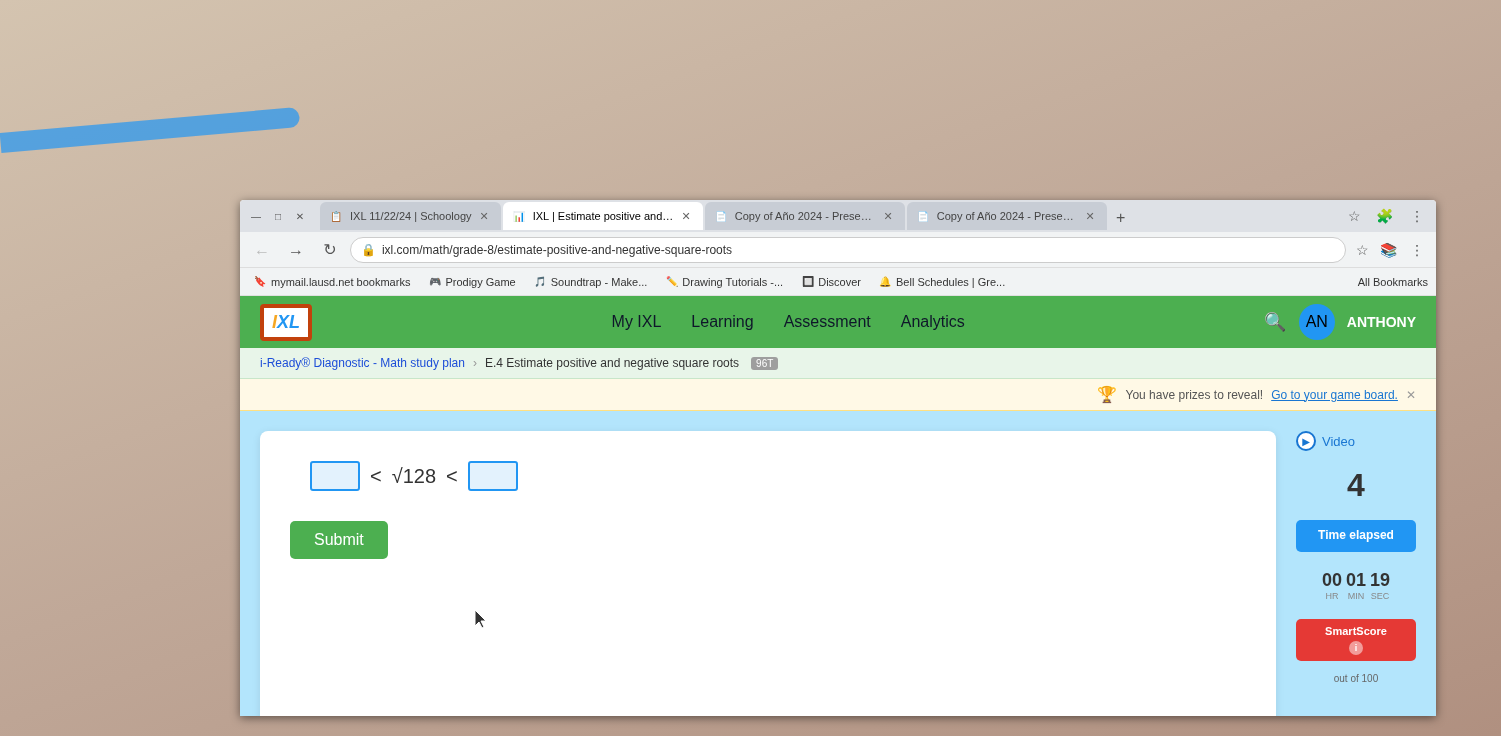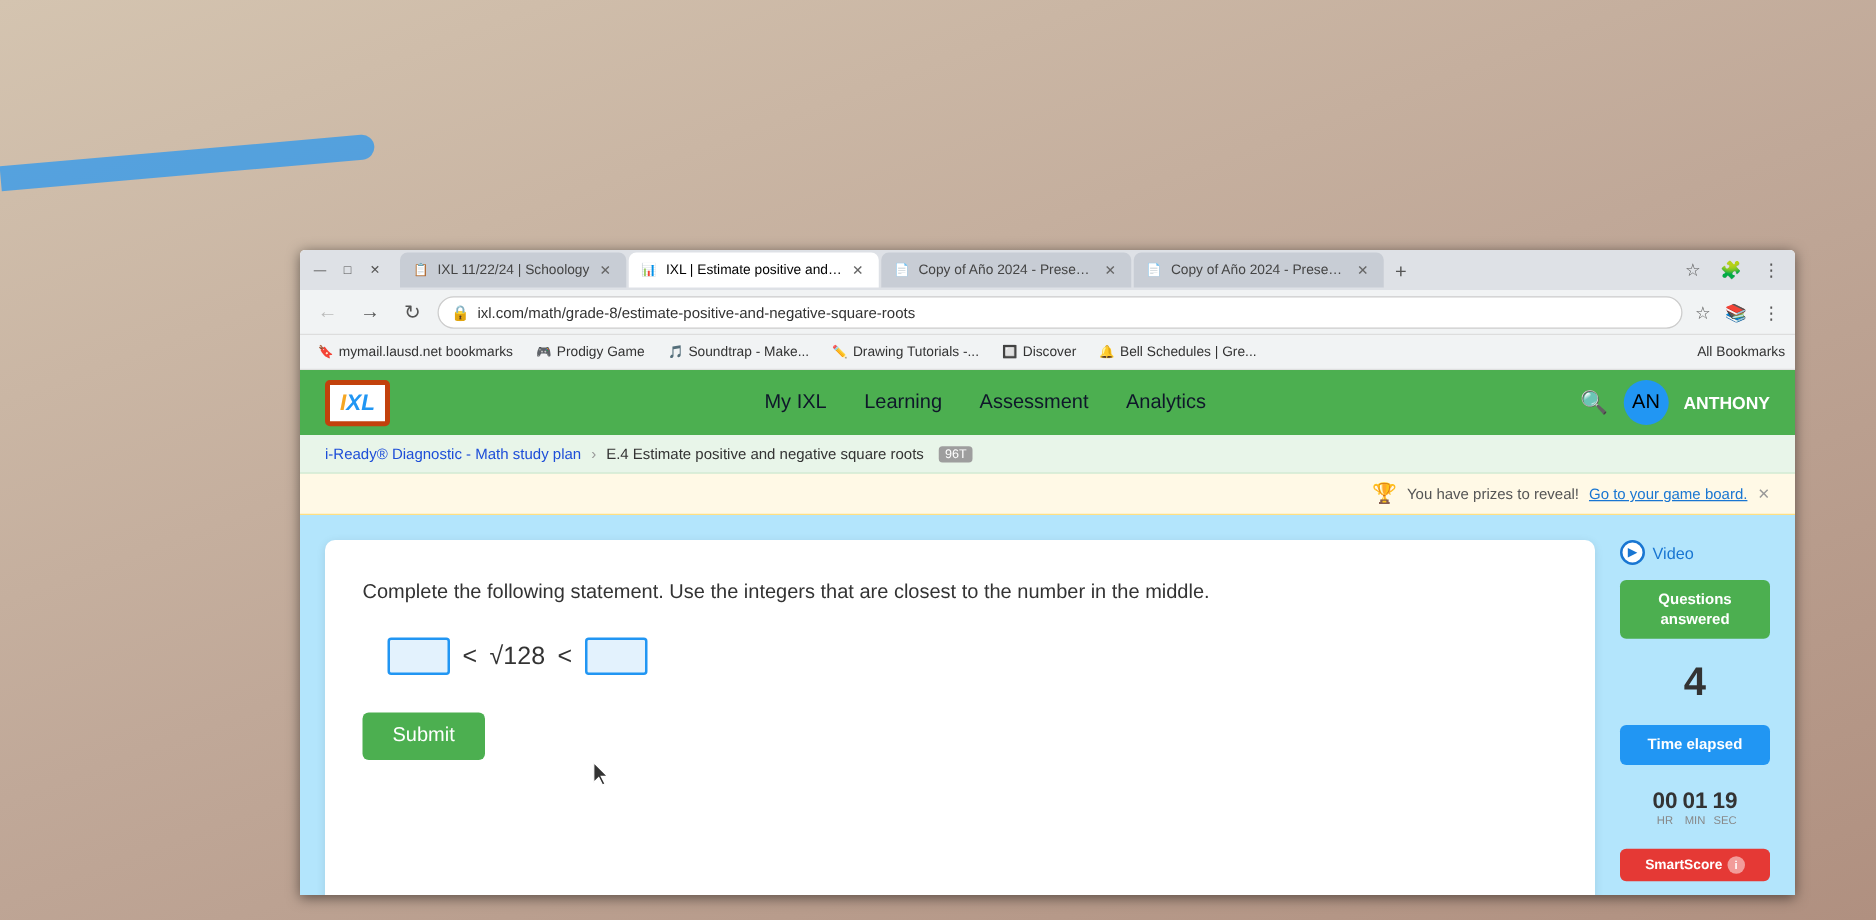--- a/index.html
+++ b/index.html
@@ -524,20 +524,21 @@
       padding: 6px 10px;
       border-radius: 5px;
       font-size: 11px;
       font-weight: bold;
       text-align: center;
       cursor: pointer;
       display: flex;
       align-items: center;
       justify-content: center;
       gap: 4px;
+      flex-direction: column;
     }
 
     .info-icon {
       width: 14px;
       height: 14px;
       border-radius: 50%;
       background: rgba(255,255,255,0.5);
       display: flex;
       align-items: center;
       justify-content: center;
@@ -697,43 +698,39 @@
       <div class="prize-banner">
         <span class="prize-icon">🏆</span>
         <span>You have prizes to reveal!</span>
         <span class="prize-link">Go to your game board.</span>
         <span class="prize-close">✕</span>
       </div>
 
       <div class="exercise-area">
 
         <div class="exercise-card">
-          <p class="exercise-question">Complete the following statement. Use the integers that are closest to the number in the middle.</p>
           
           <div class="math-expression">
             <input class="math-input" type="text" style="">
             <span class="math-symbol">&lt;</span>
             <span class="sqrt-symbol">√128</span>
             <span class="math-symbol">&lt;</span>
             <input class="math-input" type="text" style="">
           </div>
           
           <button class="submit-btn">Submit</button>
         </div>
 
         <div class="sidebar-panel">
 
           <div class="video-link">
             <div class="play-icon">▶</div>
             <span>Video</span>
           </div>
 
-          <div class="questions-answered-btn">
-            <div>Questions answered</div>
-          </div>
           <div class="score-number">4</div>
 
           <div class="time-elapsed-btn">
             <div>Time elapsed</div>
           </div>
 
           <div class="time-display">
             <div class="time-unit">
               <div class="time-value">00</div>
               <div class="time-label">HR</div>

